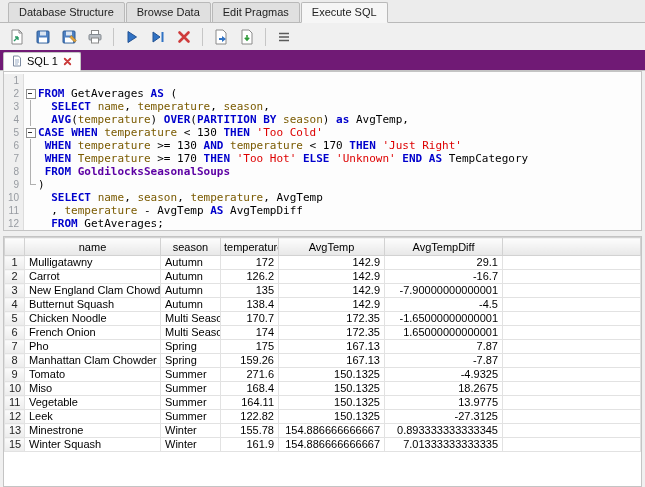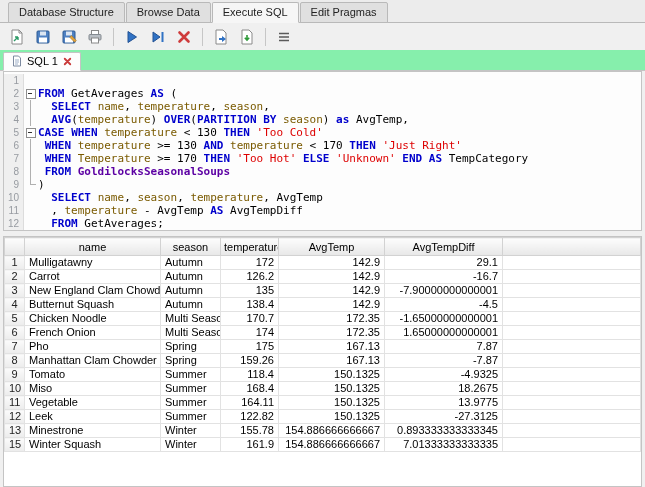--- a/index.html
+++ b/index.html
@@ -31,21 +31,21 @@
     width:24px; height:22px; padding:0; display:flex; align-items:center; justify-content:center;
     background:transparent; border:1px solid transparent; border-radius:2px;
   }
   .tbtn svg { width:16px; height:16px; display:block; }
   .ticon { display:flex; }
   .tsep { width:1px; height:18px; background:#c6c6c6; margin:0 4px; flex:0 0 1px; }
 
   
   .subtabbar {
     display:flex; align-items:flex-end; height:21px; padding-left:3px;
-    background:#86efac; border-bottom:1px solid #c4c4c4;
+    background:#701a75; border-bottom:1px solid #c4c4c4;
   }
   .sqltab {
     display:flex; align-items:center; gap:4px;
     padding:2px 7px 3px; margin-bottom:-1px;
     border:1px solid #c4c4c4; border-bottom:1px solid #fdfdfd;
     background:#fdfdfd; border-radius:2px 2px 0 0;
   }
   .tabdoc svg { width:12px; height:12px; display:block; }
   .tabclose { display:flex; cursor:default; }
   .tabclose svg { width:11px; height:11px; display:block; }
@@ -112,22 +112,22 @@
   td.right { text-align:right;margin-top:31px; }
   th.corner, th.filler { background:linear-gradient(#fdfdfd,#eeeeee); }
 </style>
 </head>
 <body>
 
 <div class="app">
   <div class="main-tabbar">
       <div class="main-tab">Database Structure</div>
       <div class="main-tab">Browse Data</div>
+      <div class="main-tab">Edit Pragmas</div>
       <div class="main-tab active">Execute SQL</div>
-      <div class="main-tab">Edit Pragmas</div>
     </div>
   <div class="toolbar">
       <button class="tbtn">
         <span class="ticon">
           <svg viewBox="0 0 16 16">
             <path d="M3 1h7l3 3v11H3z" fill="#fff" stroke="#8a8a8a"></path>
             <path d="M10 1v3h3" fill="none" stroke="#8a8a8a"></path>
             <path d="M5 12l4-4m0 0v3m0-3H6" stroke="#2e9a67" stroke-width="1.4" fill="none"></path>
           </svg>
         </span>
@@ -334,21 +334,21 @@
               <td>Spring</td>
               <td class="right">159.26</td>
               <td class="right">167.13</td>
               <td class="right">-7.87</td>
               <td></td>
             </tr>
             <tr>
               <td class="rowno">9</td>
               <td>Tomato</td>
               <td>Summer</td>
-              <td class="right">118.4</td>
+              <td class="right">271.6</td>
               <td class="right">150.1325</td>
               <td class="right">-4.9325</td>
               <td></td>
             </tr>
             <tr>
               <td class="rowno">10</td>
               <td>Miso</td>
               <td>Summer</td>
               <td class="right">168.4</td>
               <td class="right">150.1325</td>

